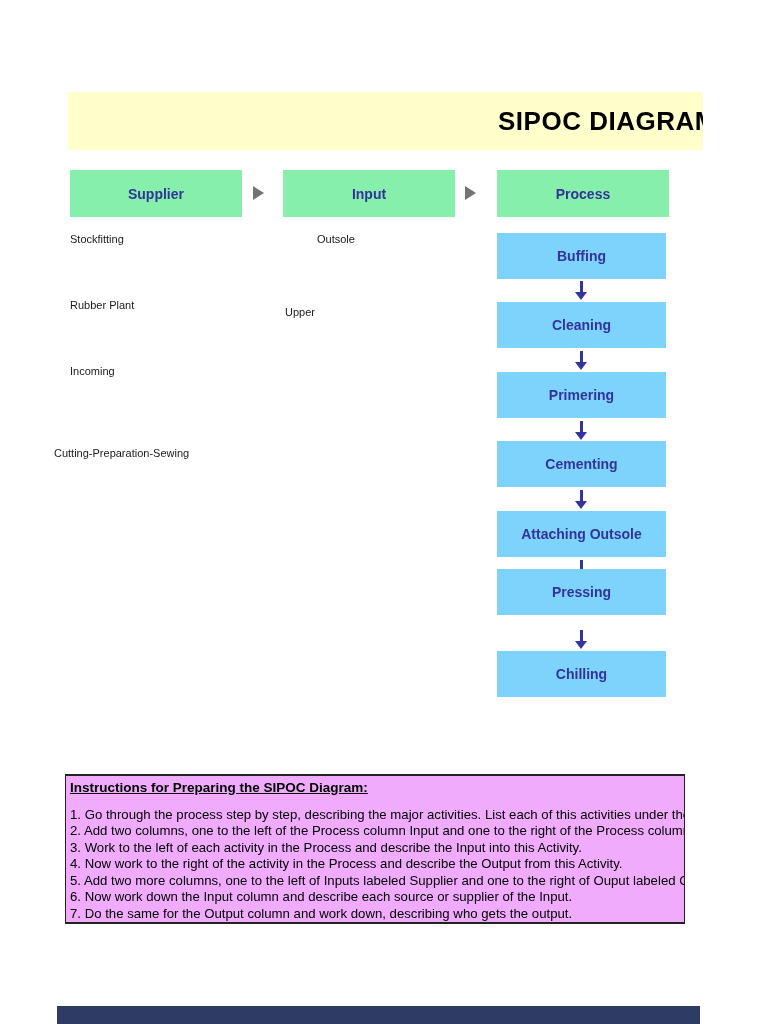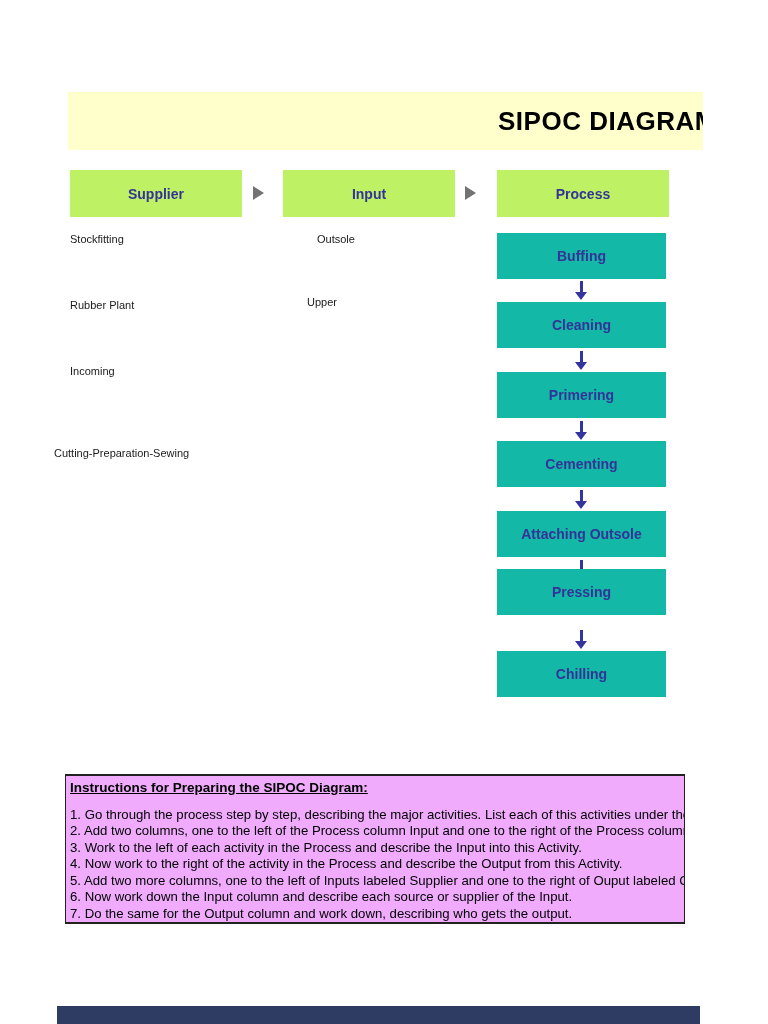--- a/index.html
+++ b/index.html
@@ -11,34 +11,34 @@
   .banner{
     position:absolute;left:68px;top:92px;width:635px;height:58px;
     background:#ffffcc;overflow:hidden;
   }
   .banner h1{
     position:absolute;left:430px;top:0;margin:0;line-height:58px;
     font-size:26px;font-weight:bold;color:#000;white-space:nowrap;letter-spacing:.5px;
   }
   .col-header{
     position:absolute;top:170px;height:47px;width:172px;
-    background:#bef264;color:#333399;font-weight:bold;font-size:14px;
+    background:#86efac;color:#333399;font-weight:bold;font-size:14px;
     display:flex;align-items:center;justify-content:center;
   }
   .tri{
     position:absolute;top:186px;width:0;height:0;
     border-top:7px solid transparent;border-bottom:7px solid transparent;
     border-left:11px solid #737373;
   }
   .cell{
     position:absolute;font-size:11px;color:#1a1a1a;white-space:nowrap;
   }
   .step{
     position:absolute;left:497px;width:169px;height:46px;
-    background:#14b8a6;color:#333399;font-weight:bold;font-size:14px;
+    background:#7dd3fc;color:#333399;font-weight:bold;font-size:14px;
     display:flex;align-items:center;justify-content:center;white-space:nowrap;
   }
   .varrow{
     position:absolute;left:573px;width:16px;height:19px;
     display:flex;flex-direction:column;align-items:center;
   }
   .varrow .stem{width:3px;flex:1;background:#34349e;}
   .varrow .head{
     width:0;height:0;border-left:6px solid transparent;border-right:6px solid transparent;
     border-top:8px solid #34349e;
@@ -70,21 +70,21 @@
 <div class="col-header" style="left:283px;">Input</div>
 <div class="tri" style="left:465px;"></div>
 <div class="col-header" style="left:497px;">Process</div>
 
 <div class="cell" style="left:70px;top:233px;">Stockfitting</div>
 <div class="cell" style="left:70px;top:299px;">Rubber Plant</div>
 <div class="cell" style="left:70px;top:365px;">Incoming</div>
 <div class="cell" style="left:54px;top:447px;">Cutting-Preparation-Sewing</div>
 
 <div class="cell" style="left:285px;top:233px;margin-left:32px;">Outsole</div>
-<div class="cell" style="left:285px;top:296px;margin-left:22px;">Upper</div>
+<div class="cell" style="left:285px;top:306px;">Upper</div>
 
 <div class="step" style="top:233px;">Buffing</div>
 <div class="varrow" style="top:281px;">
     <div class="stem"></div>
     <div class="head"></div>
   </div>
 <div class="step" style="top:302px;">Cleaning</div>
 <div class="varrow" style="top:351px;">
     <div class="stem"></div>
     <div class="head"></div>

